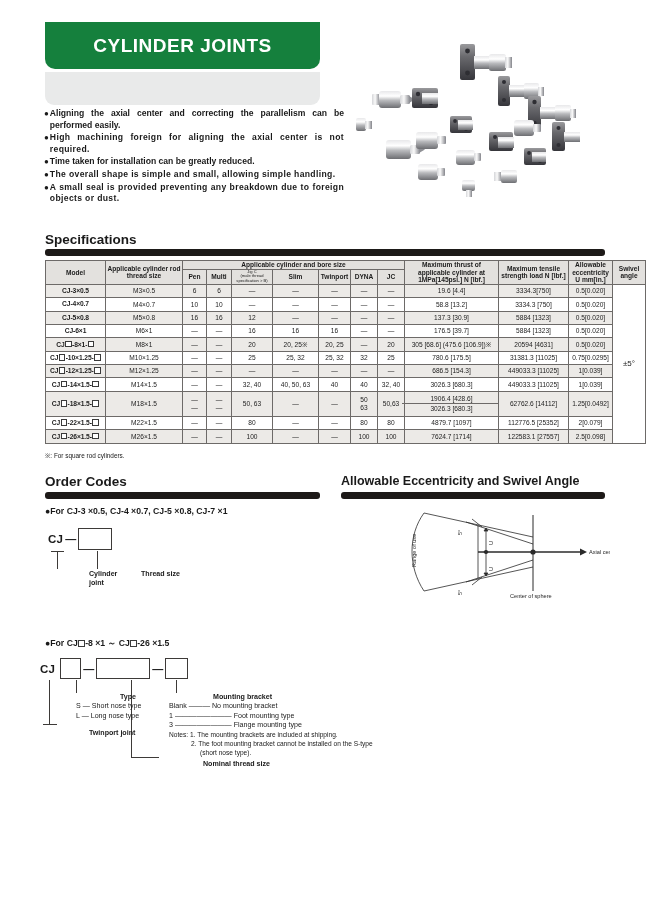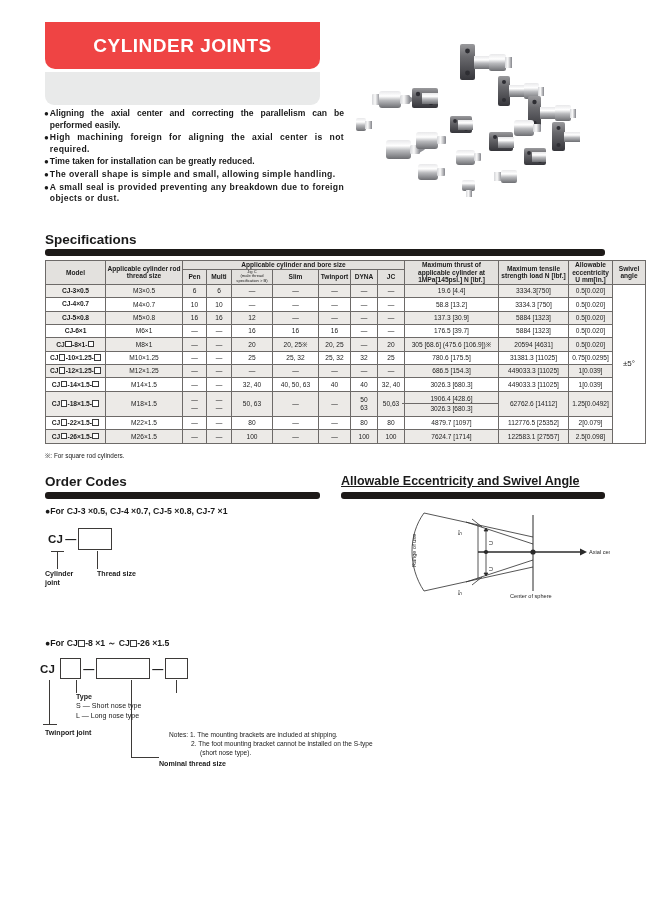--- a/index.html
+++ b/index.html
@@ -7,21 +7,21 @@
   body{
     width:650px;height:920px;background:#ffffff;
     font-family:"Liberation Sans", sans-serif;
     color:#1a1a1a;position:relative;overflow:hidden;
   }
   .page{position:relative;width:650px;height:920px;}
 
   
   .title-banner{
     position:absolute;left:45px;top:22px;width:275px;height:47px;
-    background:#ef4444;border-radius:0 0 10px 10px;
+    background:#15803d;border-radius:0 0 10px 10px;
     display:flex;align-items:center;justify-content:center;
   }
   .title-banner .t{
     color:#fff;font-size:19px;font-weight:bold;letter-spacing:.5px;
   }
   .subbanner{
     position:absolute;left:45px;top:72px;width:275px;height:33px;
     background:#e9eaea;border-radius:0 0 9px 9px;
   }
 
@@ -61,21 +61,21 @@
 
   
   .oc-title{position:absolute;font-size:8.7px;font-weight:bold;}
   .box-row{position:absolute;display:flex;align-items:center;}
   .cj-lab{font-size:11.5px;font-weight:bold;letter-spacing:.3px;}
   .obox{border:1.4px solid #3d3a38;background:#fff;}
   .hyph{font-size:11px;font-weight:bold;padding:0 2px;}
 
   .lead{position:absolute;background:#3d3a38;}
   .lbl{position:absolute;font-size:7.1px;line-height:9.4px;}
-  .lbl b{font-weight:bold;}
+  .lbl b{font-weight:bold;margin-left:44px;}
   .mono-list{position:absolute;font-size:7.1px;line-height:9.6px;font-weight:bold;}
   .mono-list .row{white-space:pre;}
   .notes{position:absolute;font-size:6.6px;line-height:9px;}
 
   
   .ecc-dia{position:absolute;left:400px;top:505px;width:210px;height:95px;}
 
   
   .pageno{position:absolute;left:45px;top:896px;font-size:12px;font-weight:bold;margin-top:44px;}
 </style>
@@ -489,35 +489,41 @@
   <div class="lbl" style="left:76px;top:693px;">
     <b>Type</b><br>
     <span>S — Short nose type</span><br>
     <span>L — Long nose type</span>
   </div>
 
   <div class="lbl" style="left:45px;top:729px;">
     <b>Twinport joint</b>
   </div>
 
+  <div class="lbl" style="left:169px;top:693px;width:230px;">
+    <b>Mounting bracket</b><br>
+    <span>Blank ——— No mounting bracket</span><br>
+    <span>1 ———————— Foot mounting type</span><br>
+    <span>3 ———————— Flange mounting type</span>
+  </div>
 
   <div class="notes" style="left:169px;top:730px;width:240px;">
     <div style="display:flex;">
       <span style="flex:0 0 auto;margin-right:2px;">Notes:</span>
       <span>1. The mounting brackets are included at shipping.</span>
     </div>
     <div style="padding-left:22px;">2. The foot mounting bracket cannot be installed on the S-type</div>
     <div style="padding-left:31px;">(short nose type).</div>
   </div>
 
   <div class="lbl" style="left:159px;top:760px;">
     <b>Nominal thread size</b>
   </div>
 
-  <div class="sec-head" style="left:341px;top:474px;font-size:12.5px;text-decoration:underline;">Allowable Eccentricity and Swivel Angle</div>
+  <div class="sec-head" style="left:341px;top:474px;font-size:12.5px;">Allowable Eccentricity and Swivel Angle</div>
   <div class="sec-rule" style="left:341px;top:492px;width:264px;"></div>
 
   <div class="ecc-dia">
     <svg width="210" height="95" viewBox="0 0 210 95">
       <g stroke="#2b2b2b" fill="none" stroke-width="0.8">
 
         <path d="M24 8 C8 30, 8 62, 24 86"></path>
 
         <path d="M24 8 L133 32"></path>
         <path d="M24 86 L133 62"></path>

